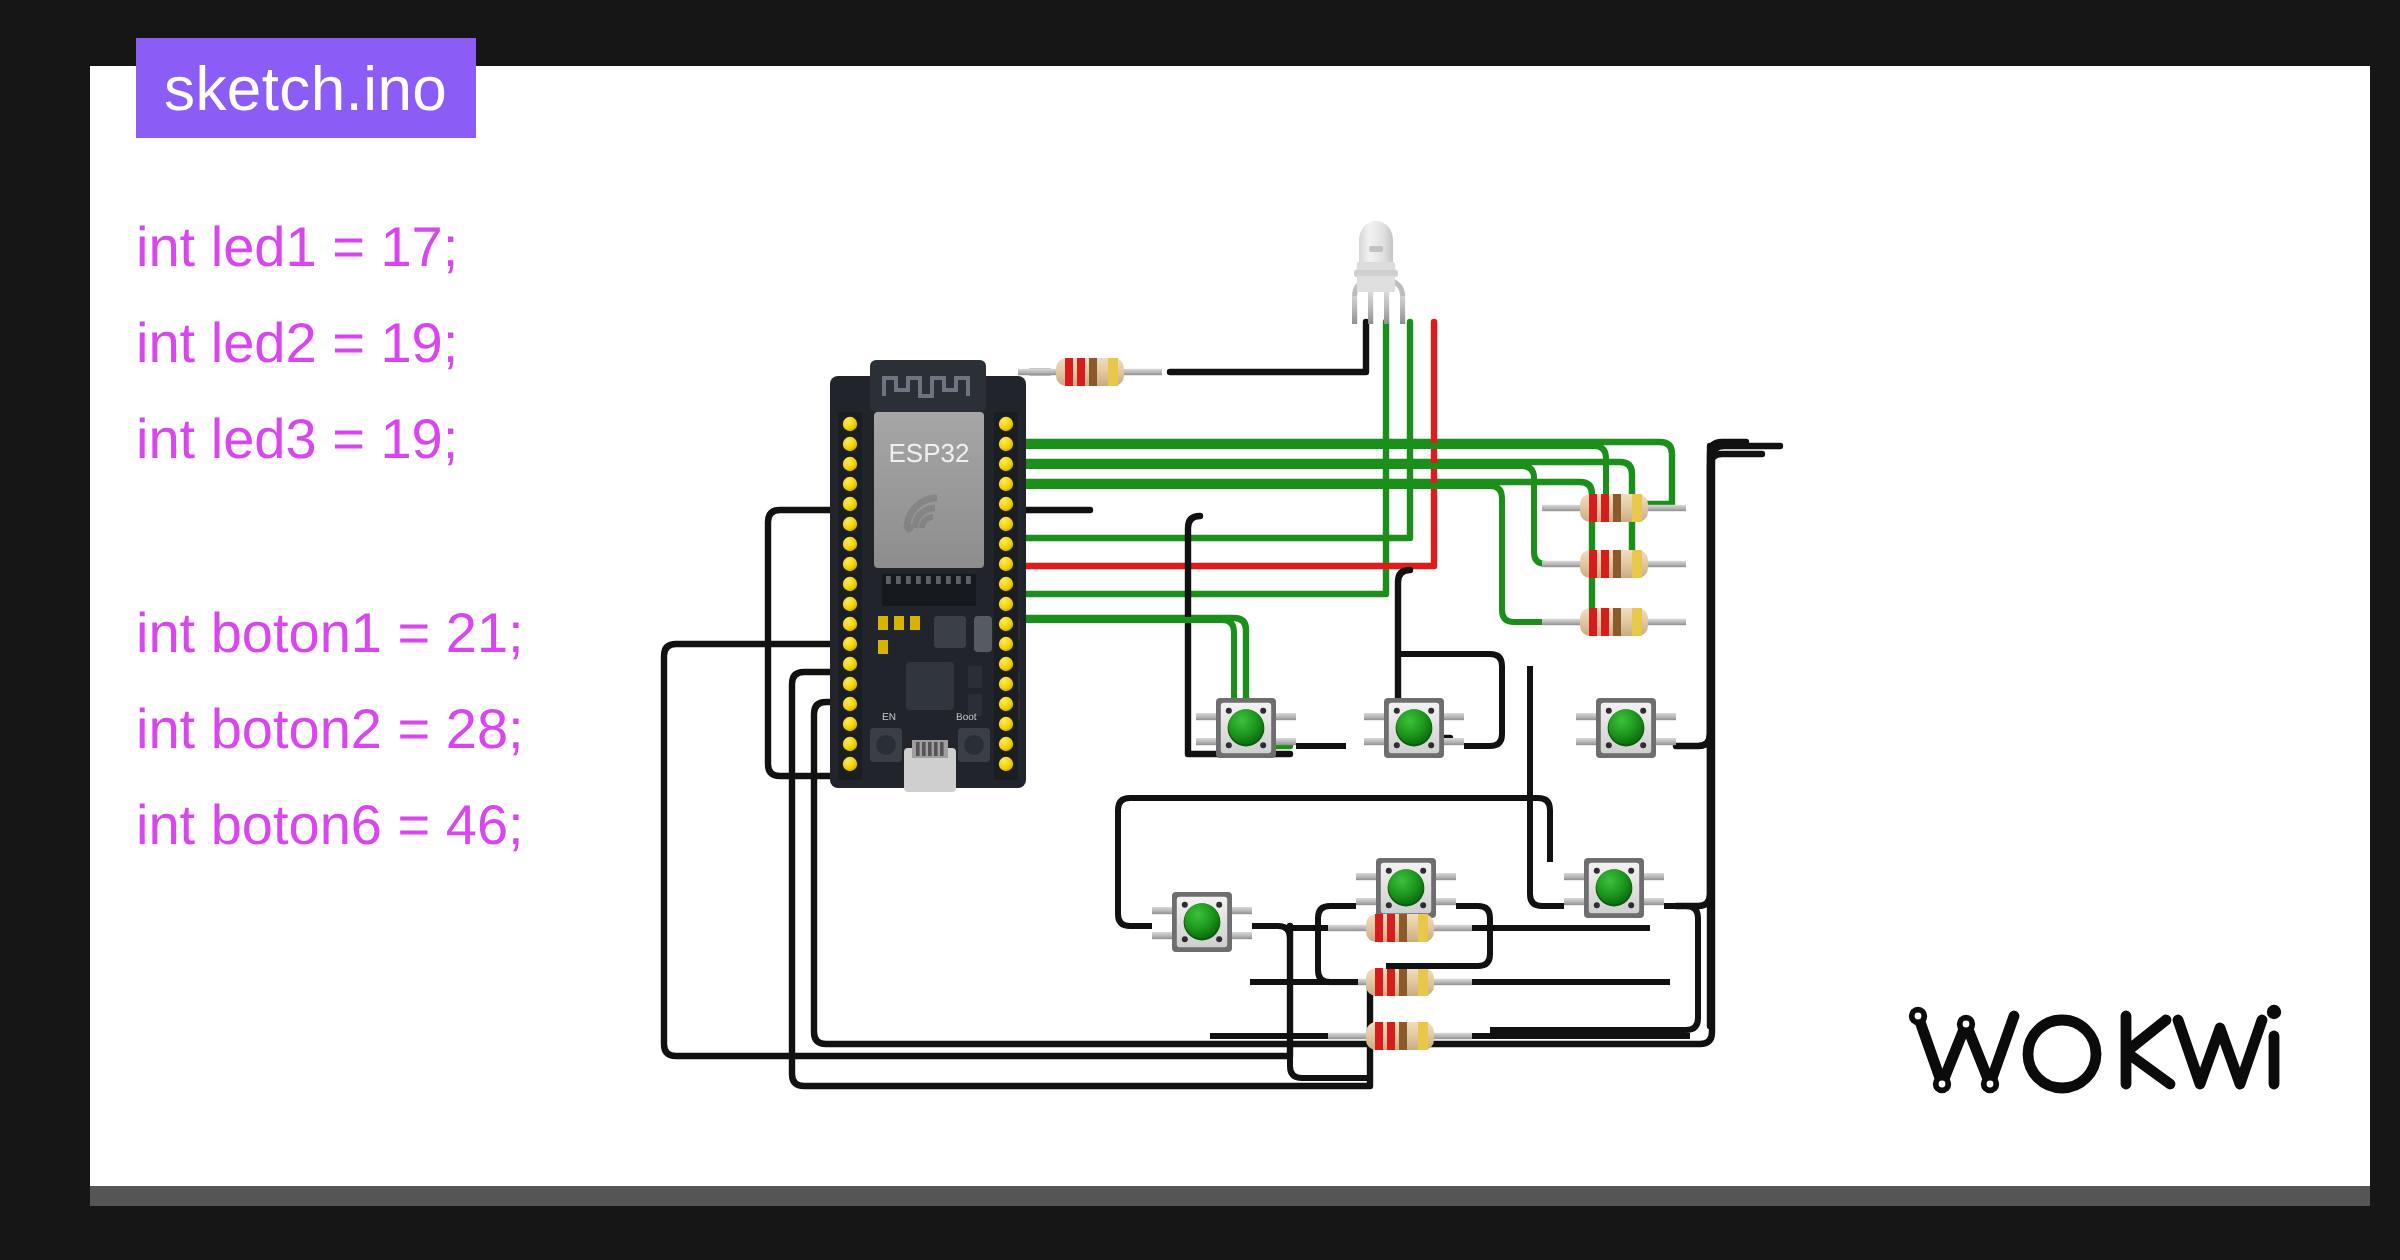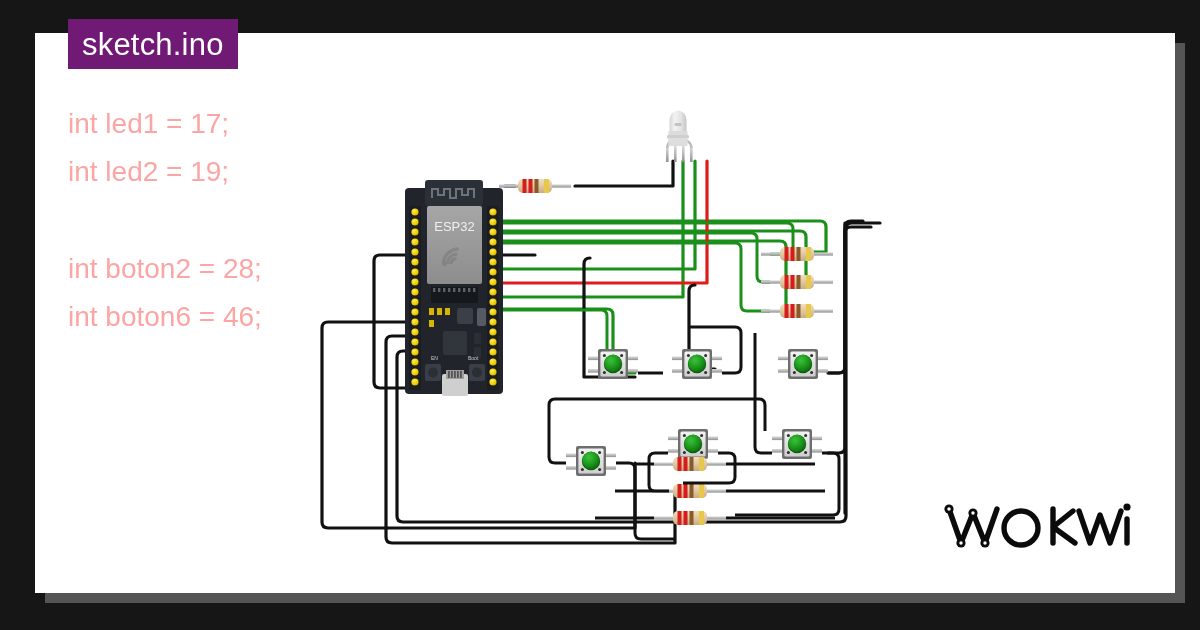--- a/index.html
+++ b/index.html
@@ -18,51 +18,51 @@
   }
   
   #canvas-shadow {
     position: absolute;
     left: 45px; top: 43px;
     width: 1140px; height: 560px;
     background: #555555;
   }
   #canvas {
     position: absolute;
-    left: 35px; top: 33px;
+    left: 45px; top: 33px;
     width: 1140px; height: 560px;
     background: #ffffff;
     overflow: hidden;
   }
   
   #file-tab {
     position: absolute;
     left: 68px; top: 19px;
     height: 50px;
     padding: 0 14px;
-    background: #701a75;
+    background: #8b5cf6;
     display: flex; align-items: center;
     z-index: 40;
   }
   #file-tab .label {
     color: #ffffff;
     font-size: 31px;
     font-weight: 400;
     letter-spacing: 0.2px;
     line-height: 1;
     white-space: nowrap;
   }
   
   #code {
     position: absolute;
     left: 68px; top: 100px;
     z-index: 35;
   }
   #code .line {
-    color: #fca5a5;
+    color: #d946ef;
     font-size: 28px;
     line-height: 48.2px;
     font-weight: 400;
     white-space: pre;
     height: 48.2px;
   }
   #code .line.blank { color: transparent; }
   
   #wokwi-logo {
     position: absolute;
@@ -406,18 +406,20 @@
 
   </div>
 
   <div id="file-tab">
     <span class="label">sketch.ino</span>
   </div>
 
   <div id="code">
     <div class="line">int led1 = 17;</div>
     <div class="line">int led2 = 19;</div>
+    <div class="line">int led3 = 19;</div>
     <div class="line blank"></div>
+    <div class="line">int boton1 = 21;</div>
     <div class="line">int boton2 = 28;</div>
     <div class="line">int boton6 = 46;</div>
   </div>
 
 </div>
 
 </body></html>

